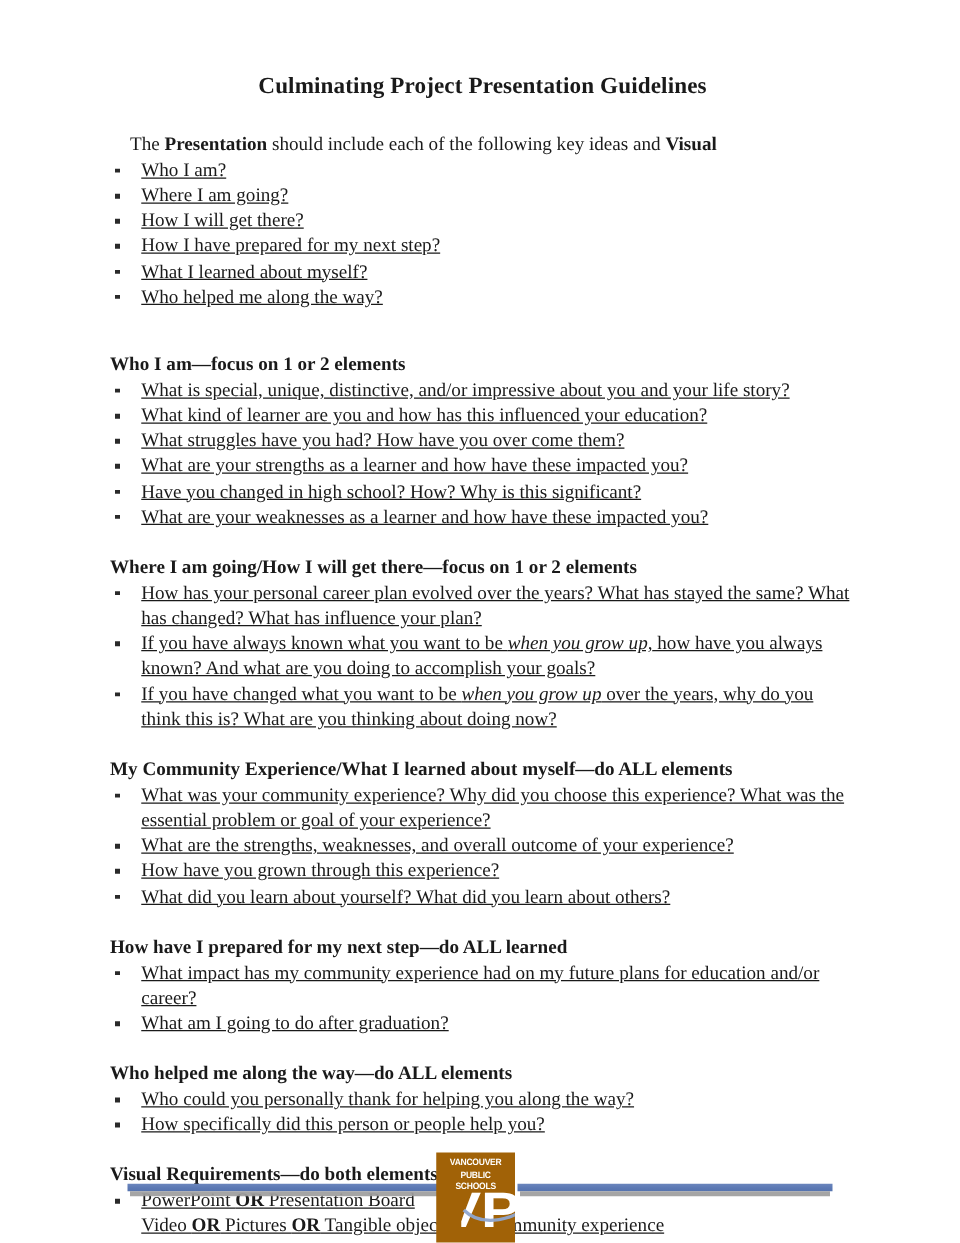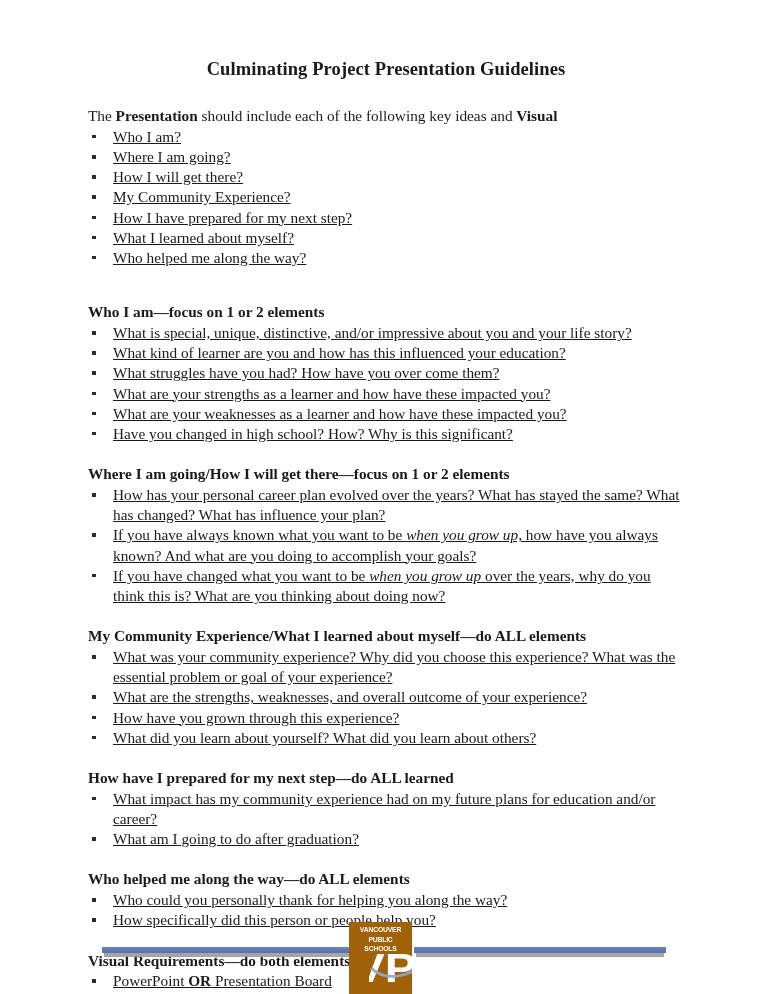--- a/index.html
+++ b/index.html
@@ -37,21 +37,21 @@
     font-weight: bold;
     letter-spacing: 0.1px;
     margin: 0 0 26px 0;
     line-height: 1.2;
   }
 
   
   .intro {
     font-size: 15.3px;
     line-height: 1.28;
-    margin: 0 0 1px 0;
+    margin: 0 0 1px 16px;
   }
   .b { font-weight: bold; }
   .i { font-style: italic; }
 
   
   .sec-head {
     font-size: 15.3px;
     font-weight: bold;
     line-height: 1.3;
     margin: 0 0 1px 0;
@@ -155,36 +155,35 @@
   <div class="content">
 
     <h1 class="doc-title">Culminating Project Presentation Guidelines</h1>
 
     <p class="intro"><span>The </span><span class="b">Presentation</span><span> should include each of the following key ideas and </span><span class="b">Visual</span></p>
 
     <ul class="bl">
       <li><span class="bullet"></span><span>Who I am?</span></li>
       <li><span class="bullet"></span><span>Where I am going?</span></li>
       <li><span class="bullet"></span><span>How I will get there?</span></li>
-      <li><span class="bullet"></span><span>My Community Experience?</span></li>
       <li><span class="bullet"></span><span>How I have prepared for my next step?</span></li>
       <li><span class="bullet"></span><span>What I learned about myself?</span></li>
       <li><span class="bullet"></span><span>Who helped me along the way?</span></li>
     </ul>
 
     <div class="gap-lg"></div>
 
     <h2 class="sec-head">Who I am—focus on 1 or 2 elements</h2>
     <ul class="bl">
       <li><span class="bullet"></span><span>What is special, unique, distinctive, and/or impressive about you and your life story?</span></li>
       <li><span class="bullet"></span><span>What kind of learner are you and how has this influenced your education?</span></li>
       <li><span class="bullet"></span><span>What struggles have you had? How have you over come them?</span></li>
       <li><span class="bullet"></span><span>What are your strengths as a learner and how have these impacted you?</span></li>
+      <li><span class="bullet"></span><span>Have you changed in high school? How? Why is this significant?</span></li>
       <li><span class="bullet"></span><span>What are your weaknesses as a learner and how have these impacted you?</span></li>
-      <li><span class="bullet"></span><span>Have you changed in high school? How? Why is this significant?</span></li>
     </ul>
 
     <div class="gap-md"></div>
 
     <h2 class="sec-head">Where I am going/How I will get there—focus on 1 or 2 elements</h2>
     <ul class="bl">
       <li><span class="bullet"></span><span>How has your personal career plan evolved over the years? What has stayed the same? What has changed? What has influence your plan?</span></li>
       <li><span class="bullet"></span><span>If you have always known what you want to be <span class="i">when you grow up,</span> how have you always known? And what are you doing to accomplish your goals?</span></li>
       <li><span class="bullet"></span><span>If you have changed what you want to be <span class="i">when you grow up</span> over the years, why do you think this is? What are you thinking about doing now?</span></li>
     </ul>

